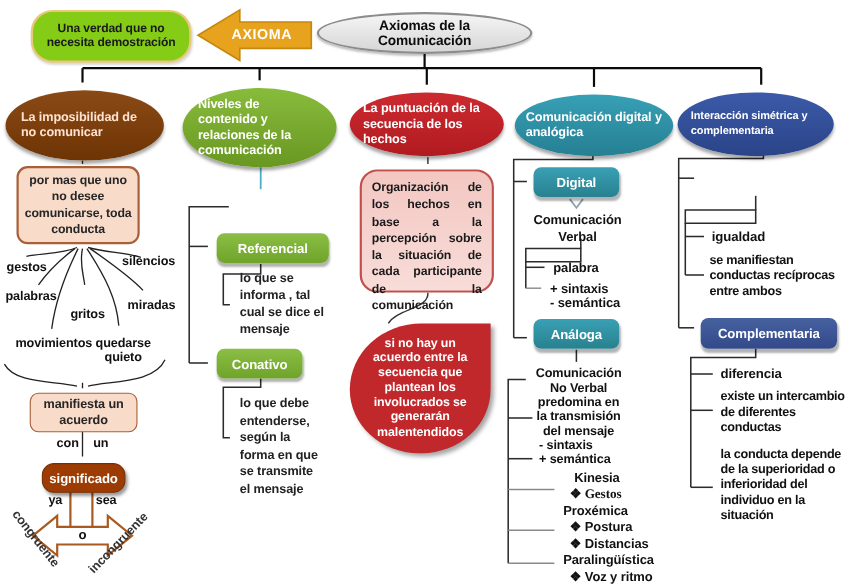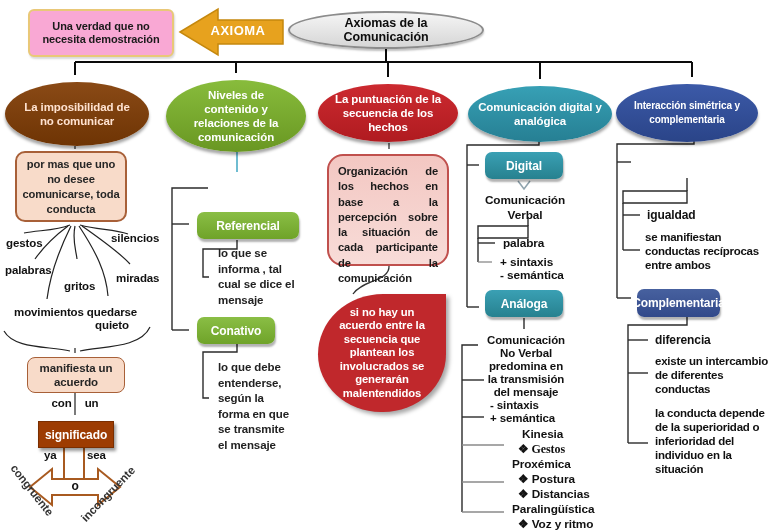--- a/index.html
+++ b/index.html
@@ -11,21 +11,21 @@
   .ln2{stroke:#0a0a0a;stroke-width:2;}
   .ln{stroke:#2b2b2b;stroke-width:1.4;}
   .lnf{stroke:#222;stroke-width:1.2;}
   .lng{stroke:#8a8a8a;stroke-width:1.3;}
   .lnt{stroke:#4BACC6;stroke-width:1.6;}
   .lnr{stroke:#333;stroke-width:1.3;}
   .gold{fill:#E7A21E;stroke:#C5880E;stroke-width:1.5;}
   .whitearrow{fill:#fff;stroke:#A85A20;stroke-width:2;stroke-linejoin:miter;}
   .chev{stroke:#90A4AE;stroke-width:1.6;}
   .ellipse{border-radius:50%;color:#fff;font-weight:700;display:flex;align-items:center;
-           justify-content:center;text-align:center;box-shadow:0 3px 3px rgba(0,0,0,.35);}
+           justify-content:center;box-shadow:0 3px 3px rgba(0,0,0,.35);}
   .nodebox{border-radius:7px;color:#fff;font-weight:700;display:flex;align-items:center;
            justify-content:center;text-align:center;box-shadow:1px 3px 2px rgba(0,0,0,.3);}
   .green-grad{background:linear-gradient(#8abe45,#6fa329);}
   .teal-grad{background:linear-gradient(#3aa0b4,#27818f);}
   .navy-grad{background:linear-gradient(#47619f,#32498a);}
   .pinkbox{background:#F8DBC9;border:2px solid #A86038;border-radius:10px;display:flex;
            align-items:center;justify-content:center;text-align:center;color:#262626;font-weight:600;}
   .lbl{font-weight:600;color:#111;}
   .rot-l{transform:rotate(52deg);font-weight:600;color:#333;text-align:center;}
   .rot-r{transform:rotate(-46deg);font-weight:600;color:#333;text-align:center;}
@@ -125,21 +125,21 @@
       <path class="ln" d="M623,203 V250"></path>
       <path class="ln" d="M623,215 H640" marker-end="url(#md)"></path>
       <path class="ln" d="M623,250 H640" marker-end="url(#md)"></path>
       <path class="ln" d="M687,317 V325 H628 V443"></path>
       <path class="ln" d="M628,340 H648" marker-end="url(#md)"></path>
       <path class="ln" d="M628,373 H648" marker-end="url(#md)"></path>
       <path class="ln" d="M628,443 H648" marker-end="url(#md)"></path>
     </g>
   </svg>
 
-  <div class="abs" style="left:28px;top:9px;width:142px;height:44px;background:#f9a8d4;border:2px solid #E9C878;border-radius:6px;display:flex;align-items:center;justify-content:center;text-align:center;font-size:11px;line-height:13px;font-weight:600;color:#1a1a1a;box-shadow:1px 2px 2px rgba(0,0,0,.15);">Una verdad que no necesita demostración</div>
+  <div class="abs" style="left:28px;top:9px;width:142px;height:44px;background:#84cc16;border:2px solid #E9C878;border-radius:20px;display:flex;align-items:center;justify-content:center;text-align:center;font-size:11px;line-height:13px;font-weight:600;color:#1a1a1a;box-shadow:1px 2px 2px rgba(0,0,0,.15);">Una verdad que no necesita demostración</div>
 
   <div class="abs" style="left:196px;top:23px;width:84px;height:18px;text-align:center;color:#fff;font-weight:700;font-size:13px;letter-spacing:.5px;">AXIOMA</div>
 
   <div class="abs" style="left:288px;top:11px;width:196px;height:38px;border-radius:50%;background:linear-gradient(#f5f5f5,#d6d6d6);border:2px solid #8c8c8c;display:flex;align-items:center;justify-content:center;text-align:center;font-weight:700;font-size:12.5px;line-height:14px;color:#0d0d0d;padding:0 28px;box-sizing:border-box;box-shadow:0 2px 2px rgba(0,0,0,.25);">Axiomas de la Comunicación</div>
 
   <div class="ellipse abs" style="left:5px;top:82px;width:144px;height:64px;background:linear-gradient(#8a4a16,#6e3404);color:#FFE2D0;font-size:11.5px;line-height:14px;padding:0 14px;box-sizing:border-box;">La imposibilidad de no comunicar</div>
   <div class="ellipse abs" style="left:166px;top:80px;width:140px;height:72px;background:linear-gradient(#88bc3c,#699722);font-size:11.5px;line-height:14px;padding:0 14px;box-sizing:border-box;">Niveles de contenido y relaciones de la comunicación</div>
   <div class="ellipse abs" style="left:318px;top:84px;width:140px;height:58px;background:linear-gradient(#cc2a30,#b01b20);font-size:11.5px;line-height:14px;padding:0 12px;box-sizing:border-box;">La puntuación de la secuencia de los hechos</div>
   <div class="ellipse abs" style="left:468px;top:86px;width:144px;height:56px;background:linear-gradient(#37a0b5,#267f93);font-size:11.5px;line-height:14px;padding:0 10px;box-sizing:border-box;">Comunicación digital y analógica</div>
   <div class="ellipse abs" style="left:616px;top:84px;width:142px;height:58px;background:linear-gradient(#3c5aa8,#2a4488);font-size:10px;line-height:14px;padding:0 12px;box-sizing:border-box;">Interacción simétrica y complementaria</div>
@@ -151,21 +151,21 @@
   <div class="lbl abs" style="left:5px;top:264px;font-size:11.5px;">palabras</div>
   <div class="lbl abs" style="left:116px;top:272px;font-size:11.5px;">miradas</div>
   <div class="lbl abs" style="left:64px;top:280px;font-size:11.5px;">gritos</div>
   <div class="lbl abs" style="left:14px;top:306px;font-size:11.5px;">movimientos</div>
   <div class="lbl abs c" style="left:86px;top:306px;width:52px;font-size:11.5px;line-height:13px;">quedarse quieto</div>
 
   <div class="pinkbox abs" style="left:27px;top:357px;width:96px;height:34px;border-width:1.5px;border-radius:8px;font-size:11.5px;line-height:14px;">manifiesta un acuerdo</div>
 
   <div class="lbl abs c" style="left:50px;top:397px;width:50px;font-size:11.5px;word-spacing:10px;">con un</div>
 
-  <div class="abs" style="left:38px;top:421px;width:74px;height:25px;background:#9D3C02;border:1px solid #7A2E00;border-radius:0;display:flex;align-items:center;justify-content:center;color:#fff;font-weight:700;font-size:12px;box-shadow:2px 3px 3px rgba(0,0,0,.4);">significado</div>
+  <div class="abs" style="left:38px;top:421px;width:74px;height:25px;background:#9D3C02;border:1px solid #7A2E00;border-radius:11px;display:flex;align-items:center;justify-content:center;color:#fff;font-weight:700;font-size:12px;box-shadow:2px 3px 3px rgba(0,0,0,.4);">significado</div>
 
   <div class="lbl abs" style="left:44px;top:449px;font-size:11.5px;">ya</div>
   <div class="lbl abs" style="left:87px;top:449px;font-size:11.5px;">sea</div>
   <div class="lbl abs c" style="left:65px;top:479px;width:20px;font-size:12px;">o</div>
   <div class="rot-l abs" style="left:-14px;top:484px;width:92px;font-size:11.5px;">congruente</div>
   <div class="rot-r abs" style="left:56px;top:488px;width:104px;font-size:11.5px;">incongruente</div>
 
 
   <div class="nodebox green-grad abs" style="left:197px;top:212px;width:102px;height:27px;font-size:12px;">Referencial</div>
   <div class="abs" style="left:218px;top:246px;width:92px;">
@@ -213,18 +213,18 @@
     <div class="lbl" style="font-size:11.8px;line-height:15px;">Proxémica</div>
     <div class="lbl ind" style="font-size:11.8px;line-height:15px;">❖ Postura</div>
     <div class="lbl ind" style="font-size:11.8px;line-height:15px;">❖ Distancias</div>
     <div class="lbl" style="font-size:11.8px;line-height:15px;">Paralingüística</div>
     <div class="lbl ind" style="font-size:11.8px;line-height:15px;">❖ Voz y ritmo</div>
   </div>
 
   <div class="lbl abs" style="left:647px;top:208px;font-size:12px;">igualdad</div>
   <div class="lbl abs" style="left:645px;top:230px;width:122px;font-size:11.5px;line-height:14px;letter-spacing:-0.25px;">se manifiestan conductas recíprocas entre ambos</div>
 
-  <div class="nodebox navy-grad abs" style="left:637px;top:289px;width:83px;height:28px;font-size:12px;">Complementaria</div>
+  <div class="nodebox navy-grad abs" style="left:637px;top:289px;width:124px;height:28px;font-size:12px;">Complementaria</div>
   <div class="lbl abs" style="left:655px;top:333px;font-size:12px;">diferencia</div>
   <div class="lbl abs" style="left:655px;top:354px;width:115px;font-size:11.5px;line-height:14px;letter-spacing:-0.25px;">existe un intercambio de diferentes conductas</div>
   <div class="lbl abs" style="left:655px;top:406px;width:113px;font-size:11.5px;line-height:14px;letter-spacing:-0.25px;">la conducta depende de la superioridad o inferioridad del individuo en la situación</div>
 
 </div>
 
 </body></html>

